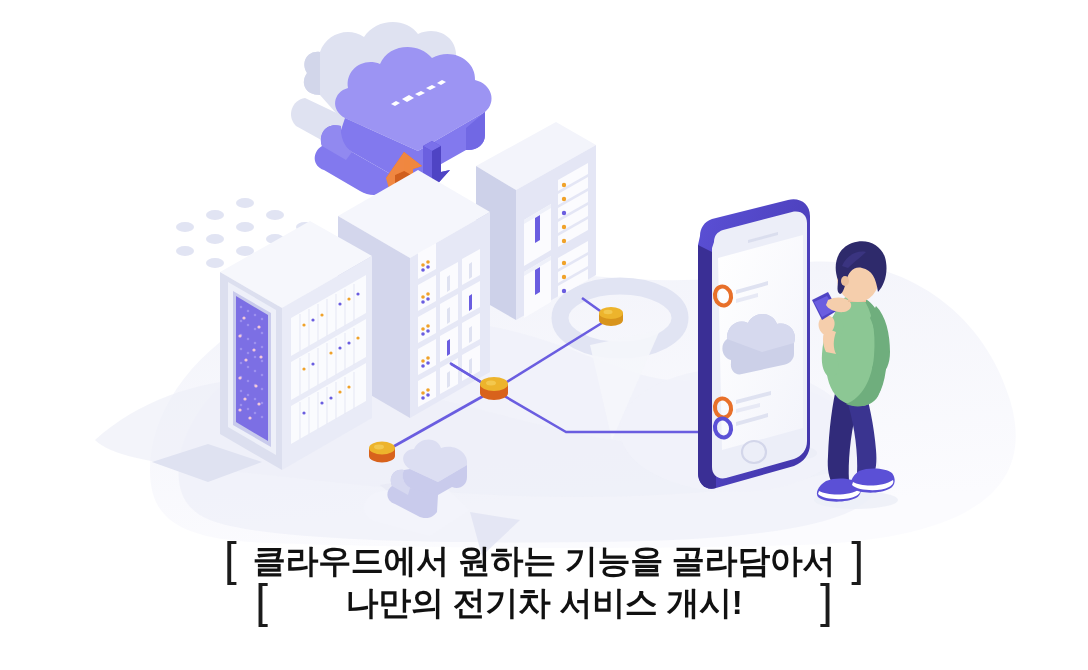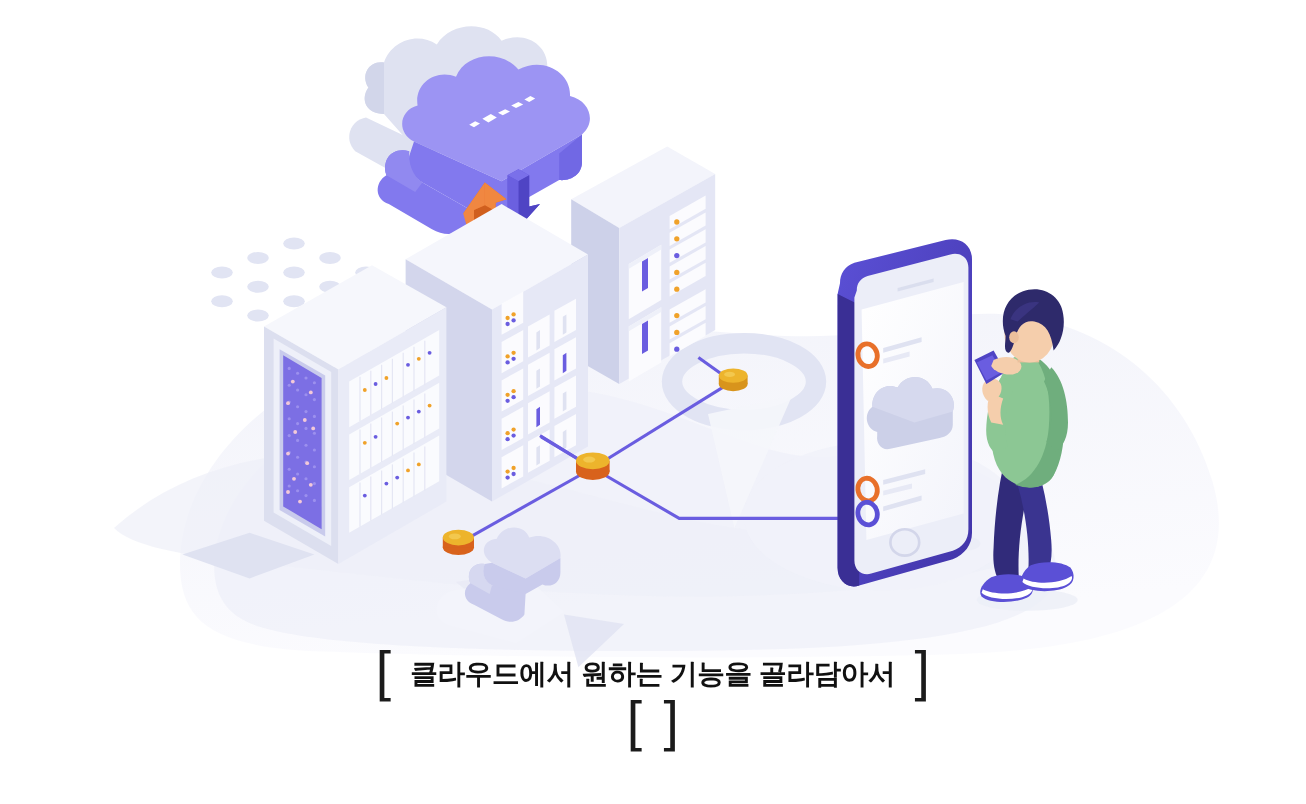--- a/index.html
+++ b/index.html
@@ -15,21 +15,21 @@
     position:absolute;
     left:0;right:0;
     top:541px;
     text-align:center;
     pointer-events:none;
   }
   .caption-line{
     display:block;
     font-family:"Liberation Sans","DejaVu Sans",sans-serif;
     font-weight:bold;
-    font-size:23px;
+    font-size:33px;
     line-height:40px;
     letter-spacing:-0.3px;
     color:#111111;
     white-space:nowrap;
   }
   .caption-row{
     display:flex;
     align-items:center;
     justify-content:center;
     gap:14px;
@@ -572,15 +572,16 @@
 </div>
 
 <div class="caption">
   <div class="caption-row">
     <span class="brk left">[</span>
     <span class="caption-line">클라우드에서 원하는 기능을 골라담아서</span>
     <span class="brk right">]</span>
   </div>
   <div class="caption-row row2">
     <span class="brk left" style="visibility:visible;">[</span>
+    <span class="caption-line" style="min-width:520px;">나만의 전기차 서비스 개시!</span>
     <span class="brk right">]</span>
   </div>
 </div>
 
 </body></html>

